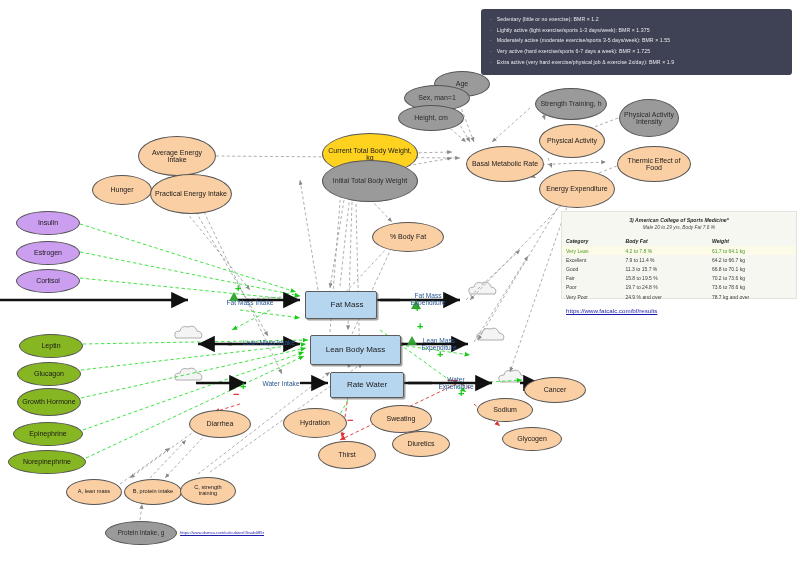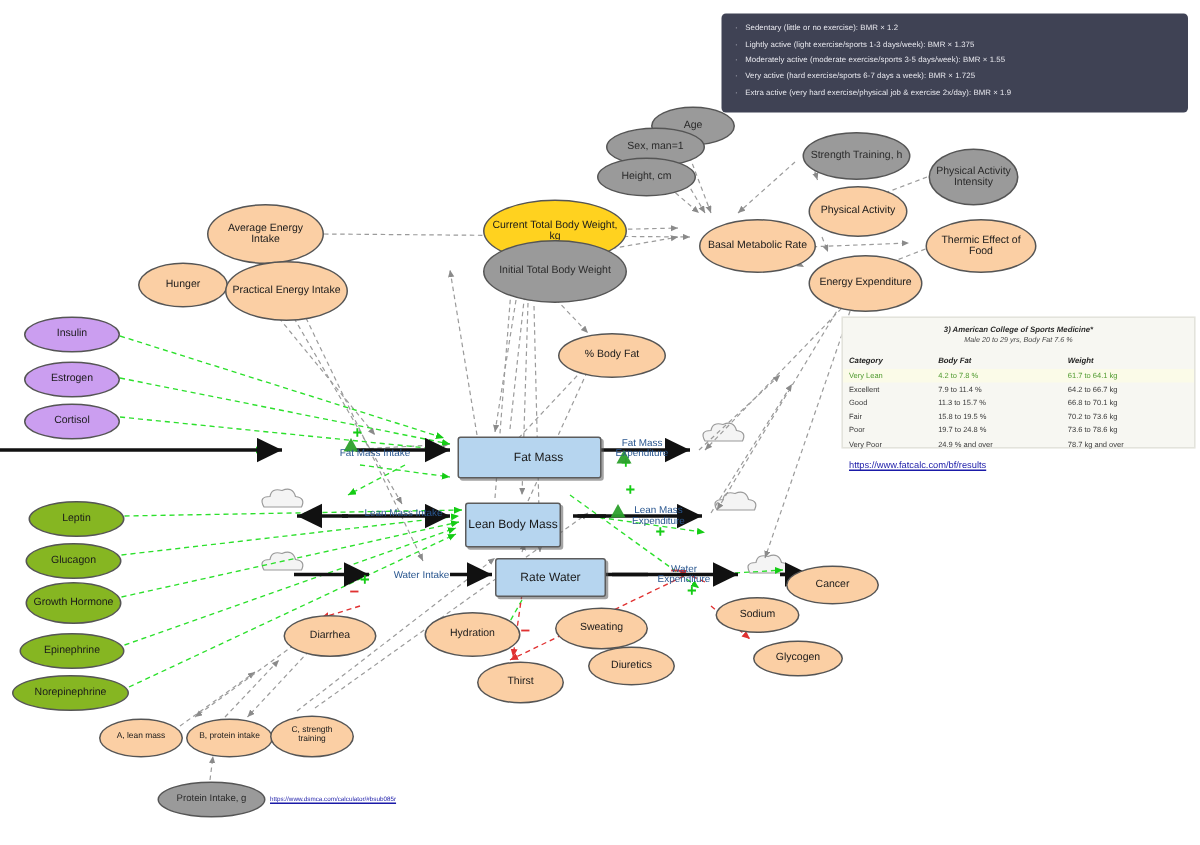--- a/index.html
+++ b/index.html
@@ -209,22 +209,22 @@
       <div class="node ellipse orange" style="left: 318px; top: 441px; width: 58px; height: 28px; font-size: 7px; padding: 0px 4px;">Thirst</div>
       <div class="node ellipse orange" style="left: 370px; top: 405px; width: 62px; height: 28px; font-size: 7px; padding: 0px 4px;">Sweating</div>
       <div class="node ellipse orange" style="left: 392px; top: 431px; width: 58px; height: 26px; font-size: 7px; padding: 0px 4px;">Diuretics</div>
       <div class="node ellipse orange" style="left: 524px; top: 377px; width: 62px; height: 26px; font-size: 7px; padding: 0px 4px;">Cancer</div>
       <div class="node ellipse orange" style="left: 477px; top: 398px; width: 56px; height: 24px; font-size: 7px; padding: 0px 4px;">Sodium</div>
       <div class="node ellipse orange" style="left: 502px; top: 427px; width: 60px; height: 24px; font-size: 7px; padding: 0px 4px;">Glycogen</div>
       <div class="node ellipse orange" style="left: 66px; top: 479px; width: 56px; height: 26px; font-size: 5.6px; padding: 0px 4px;">A, lean mass</div>
       <div class="node ellipse orange" style="left: 124px; top: 479px; width: 58px; height: 26px; font-size: 5.6px; padding: 0px 4px;">B, protein intake</div>
       <div class="node ellipse orange" style="left: 180px; top: 477px; width: 56px; height: 28px; font-size: 5.6px; padding: 0px 4px;">C, strength training</div>
       <div class="node ellipse gray" style="left: 105px; top: 521px; width: 72px; height: 24px; font-size: 6.4px; padding: 0px 4px;">Protein Intake, g</div>
-      <div class="node box" style="left: 305px; top: 291px; width: 96px; height: 28px; font-size: 8px; padding-left: 12px;">Fat Mass</div>
-      <div class="node box" style="left: 310px; top: 335px; width: 64px; height: 30px; font-size: 8px;">Lean Body Mass</div>
+      <div class="node box" style="left: 305px; top: 291px; width: 72px; height: 28px; font-size: 8px; padding-left: 12px;">Fat Mass</div>
+      <div class="node box" style="left: 310px; top: 335px; width: 91px; height: 30px; font-size: 8px;">Lean Body Mass</div>
       <div class="node box" style="left: 330px; top: 372px; width: 74px; height: 26px; font-size: 8px;">Rate Water</div>
     </div>
   <div id="flow-layer">
       <div class="flowlabel" style="left: 212px; top: 299px; width: 76px; font-size: 6.6px;">Fat Mass Intake</div>
       <div class="flowlabel" style="left: 397px; top: 292px; width: 62px; font-size: 6.6px;">Fat Mass Expenditure</div>
       <div class="flowlabel" style="left: 238px; top: 339px; width: 62px; font-size: 6.6px;">Lean Mass Intake</div>
       <div class="flowlabel" style="left: 406px; top: 337px; width: 66px; font-size: 6.6px;">Lean Mass Expenditure</div>
       <div class="flowlabel" style="left: 250px; top: 380px; width: 62px; font-size: 6.6px;">Water Intake</div>
       <div class="flowlabel" style="left: 432px; top: 376px; width: 48px; font-size: 6.6px;">Water Expenditure</div>
     </div>

